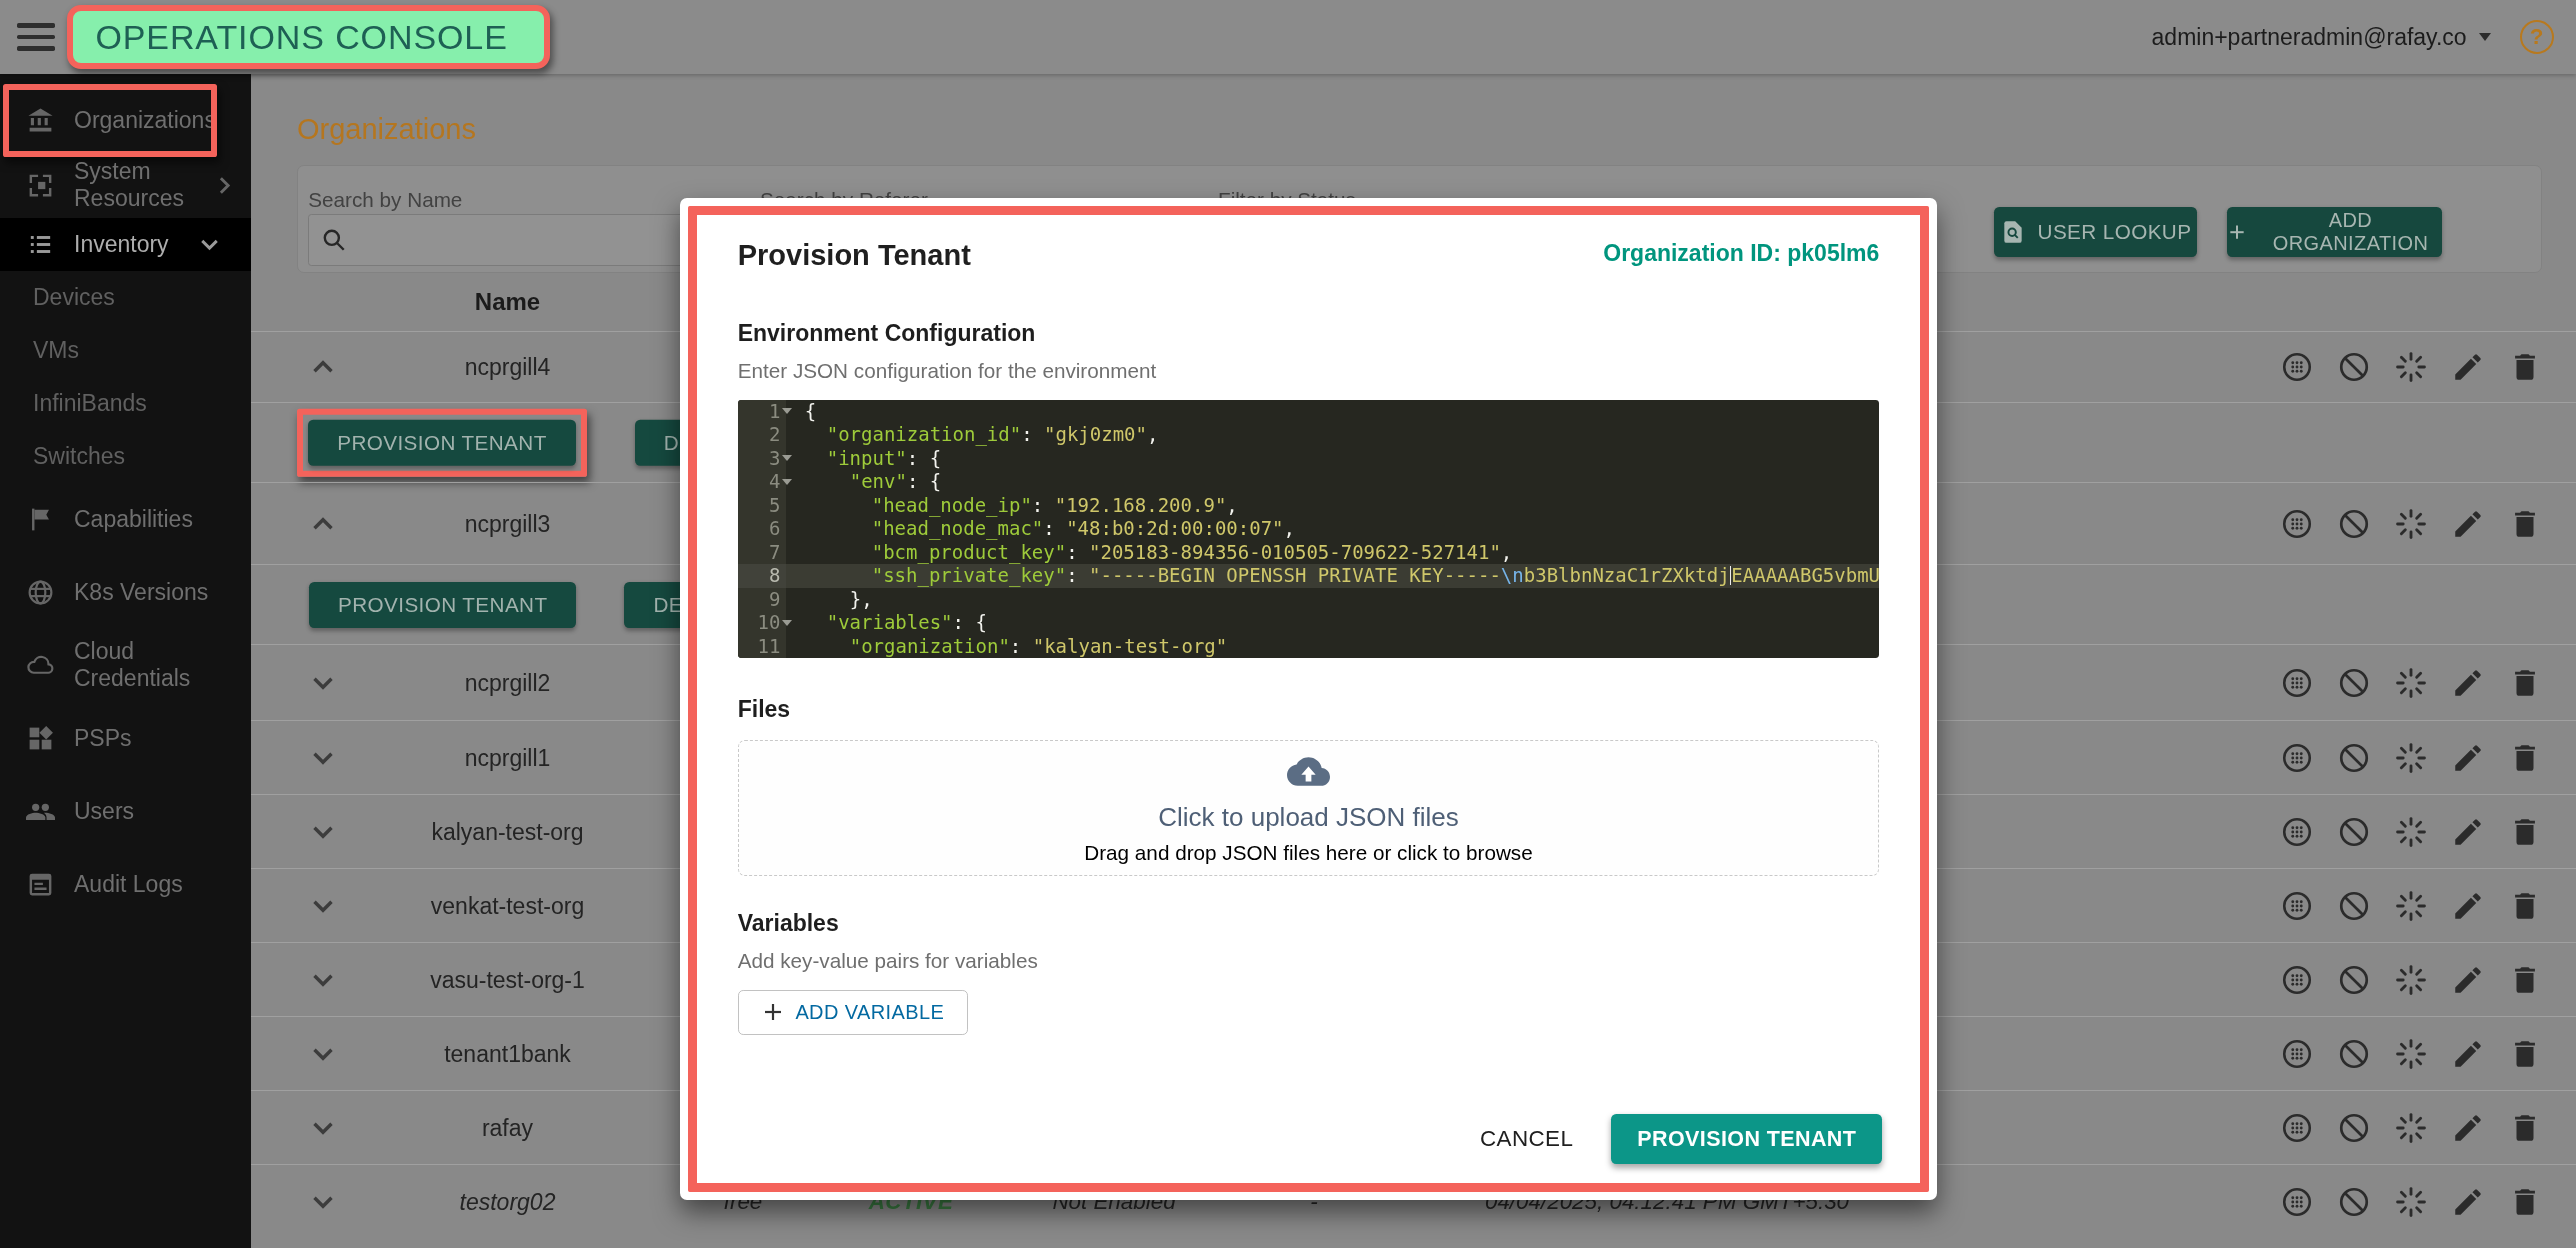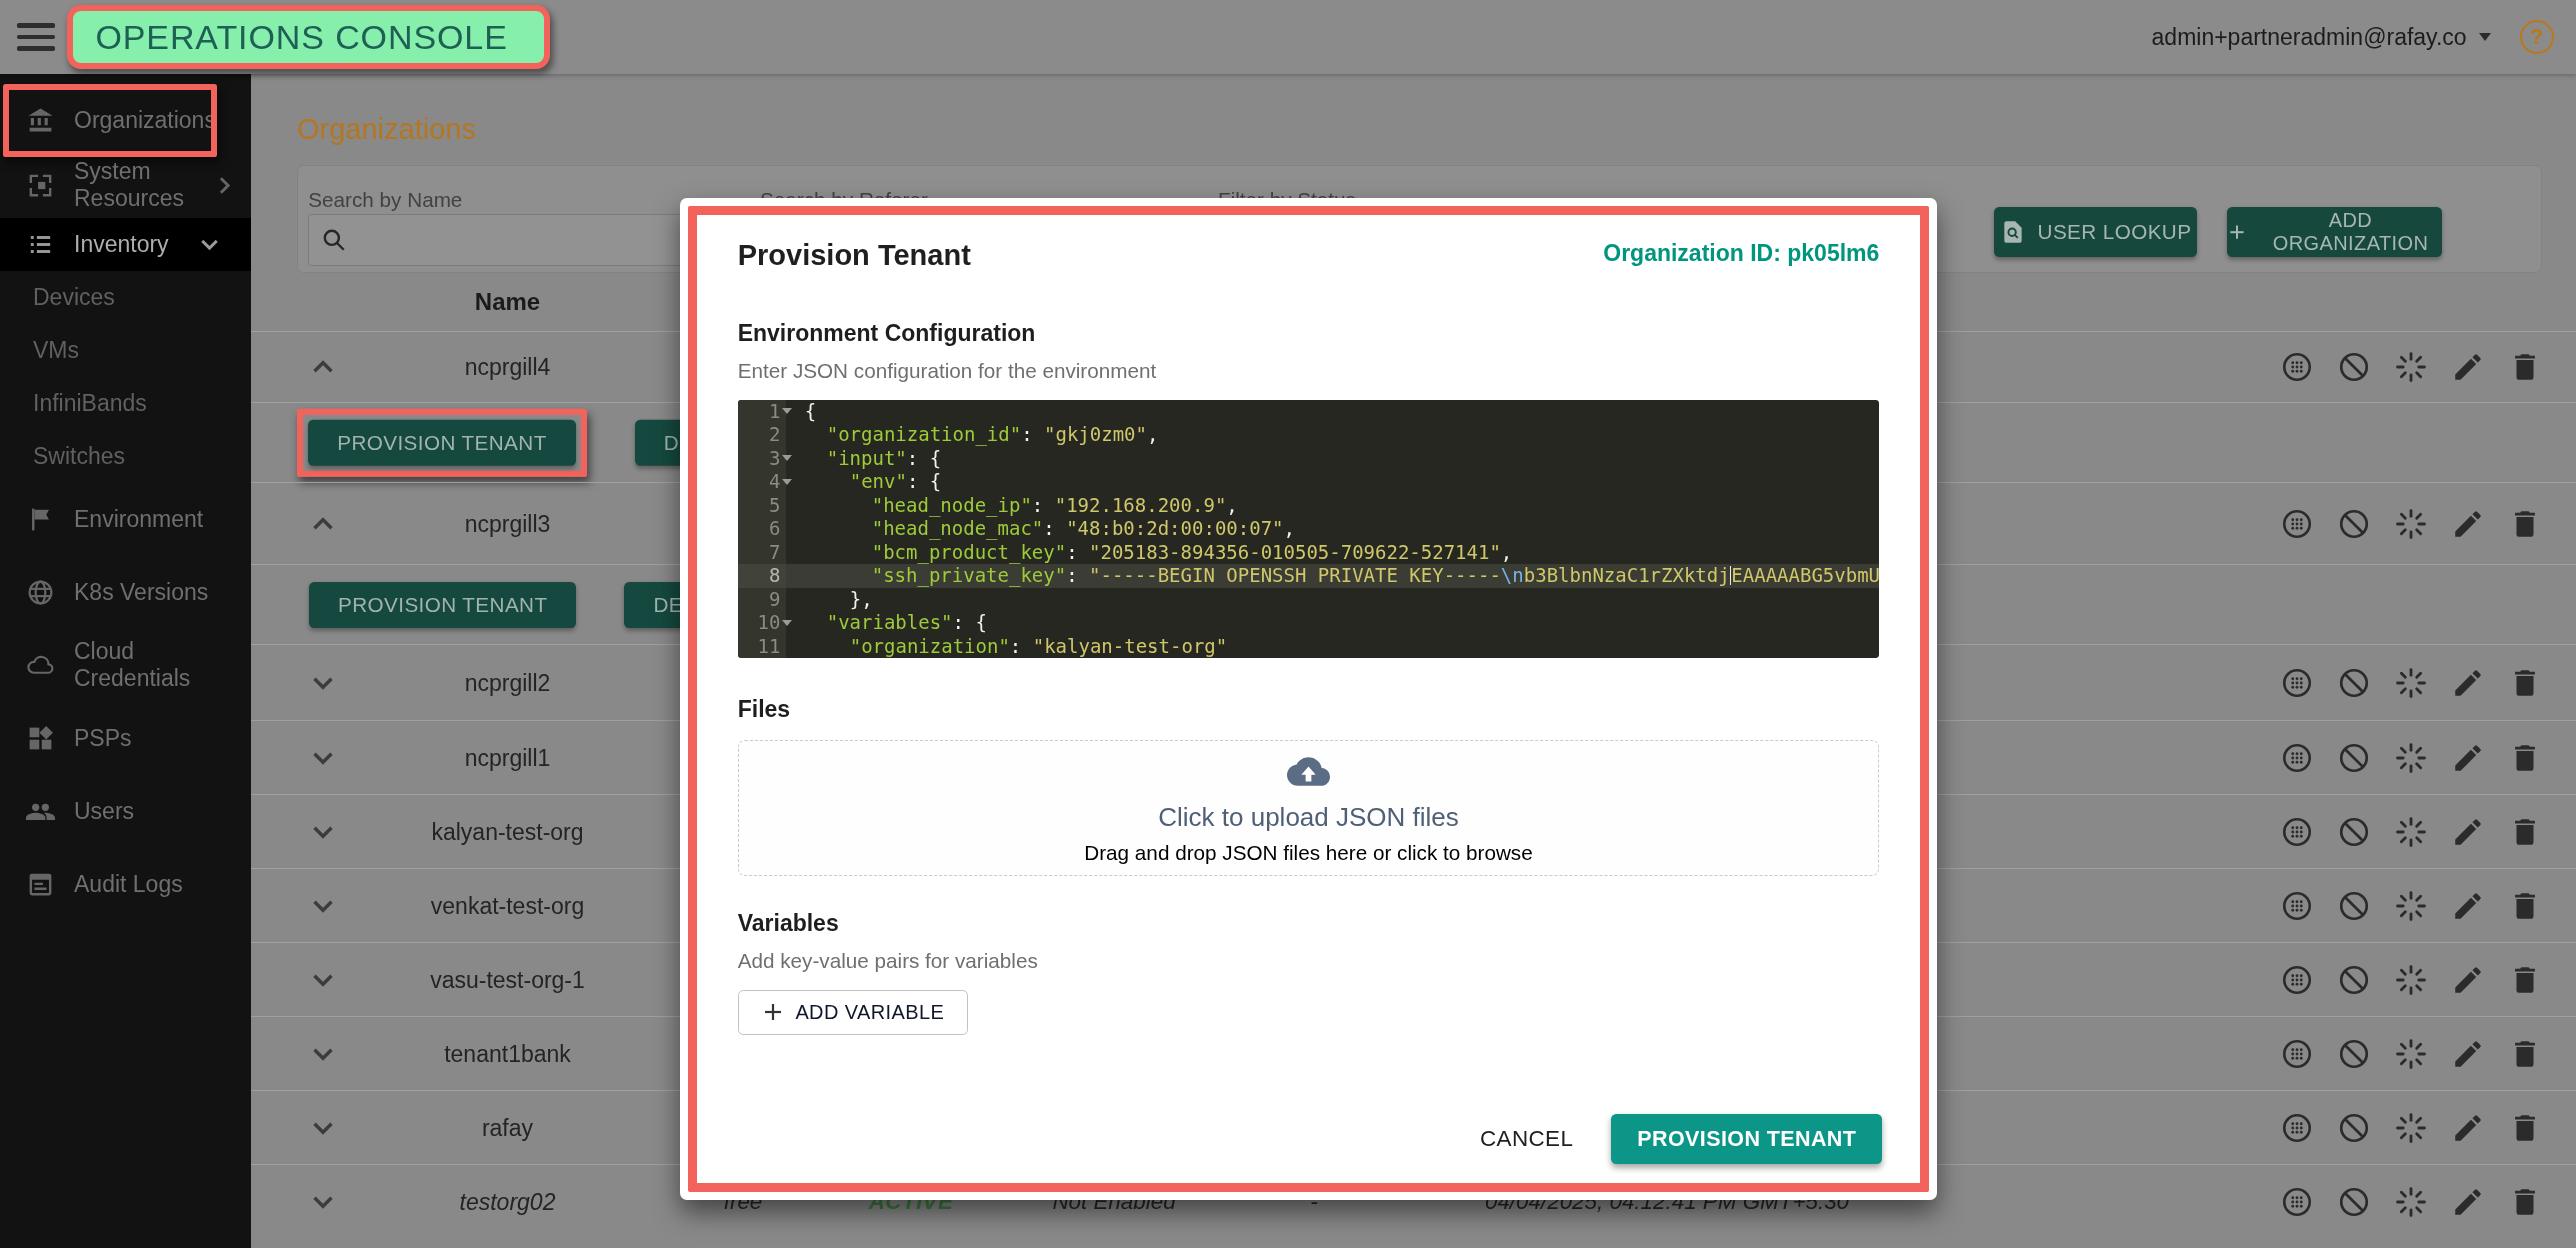--- a/index.html
+++ b/index.html
@@ -94,21 +94,21 @@
 
   
   .upload-box { margin-top:17px; height:136px; border:1.7px dashed #c9c9c9; border-radius:6.9px; background:#fefefe;
     display:flex; flex-direction:column; align-items:center; justify-content:center; gap:8.6px; cursor:pointer; }
   .upload-box .icon { width:43px; height:43px; color:#5b6d84; }
   .upload-title { font-size:26px; color:#4e5f76; }
   .upload-sub { font-size:20.7px; color:#000000; }
 
   
   .add-var-btn { margin-top:17px; height:45px; padding:0 22.4px; border:0.9px solid #c2c2c2; border-radius:5.2px;
-    background:#fff; font-size:20px; font-family:inherit; color:#0f172a; letter-spacing:0.4px;
+    background:#fff; font-size:20px; font-family:inherit; color:#0369a1; letter-spacing:0.4px;
     display:inline-flex; align-items:center; gap:10.3px; cursor:pointer; }
   .add-var-btn .icon { width:24px; height:24px; }
   .modal-footer { position:absolute; right:38px; bottom:19px; display:flex; align-items:center; gap:38px; }
   .cancel-btn { background:none; border:none; font-size:22.4px; font-family:inherit; color:#202020;
     letter-spacing:0.4px; cursor:pointer; font-weight:500; }
   .submit-btn { height:50px; padding:0 26px; background:#0c9688; color:#fff; border:none; border-radius:5.2px;
     font-size:21.5px; font-weight:bold; font-family:inherit; letter-spacing:0.4px; cursor:pointer;
     box-shadow:0 3.4px 6.9px rgba(0,0,0,.35); }
   .icon svg { width:100%; height:100%; display:block; }
 </style>
@@ -187,21 +187,21 @@
     <div class="side-item child" style="height: 53px;">
       <span>Switches</span>
     </div>
     <div class="side-item" style="height: 73px;">
       <span class="icon">
         <svg viewBox="0 0 24 24" fill="currentColor">
           <path d="M5 3h2v18H5z"></path>
           <path d="M7 4h12l-2.2 4L19 12H7V4z"></path>
         </svg>
       </span>
-      <span>Environment</span>
+      <span>Capabilities</span>
     </div>
     <div class="side-item" style="height: 73px;">
       <span class="icon">
         <svg viewBox="0 0 24 24" fill="none" stroke="currentColor" stroke-width="1.8">
           <circle cx="12" cy="12" r="9"></circle>
           <ellipse cx="12" cy="12" rx="4" ry="9"></ellipse>
           <line x1="3.5" y1="9" x2="20.5" y2="9"></line>
           <line x1="3.5" y1="15" x2="20.5" y2="15"></line>
         </svg>
       </span>

